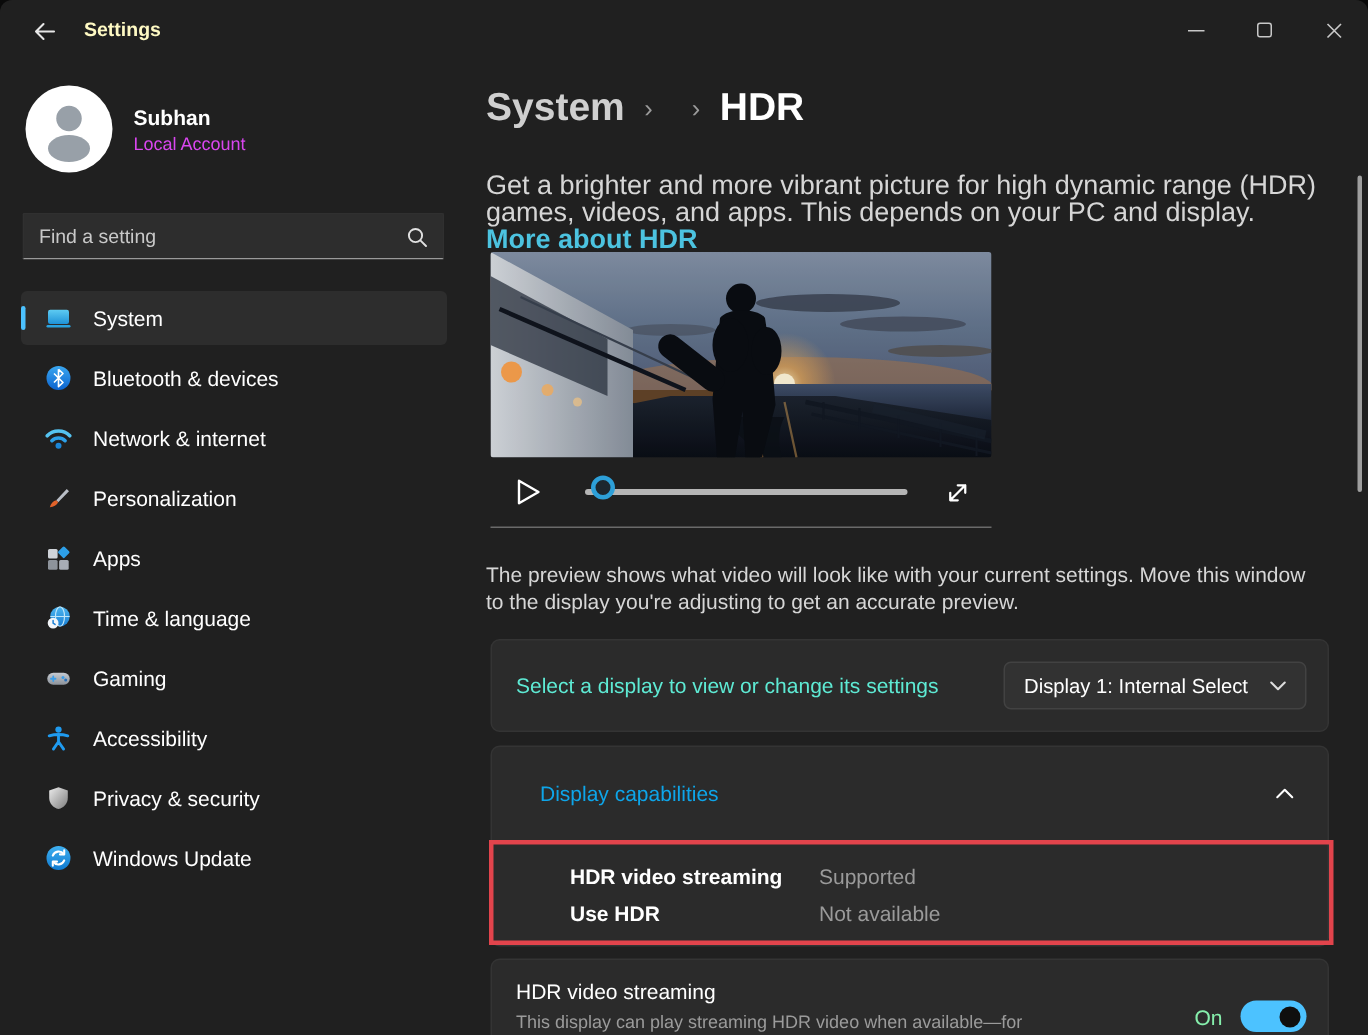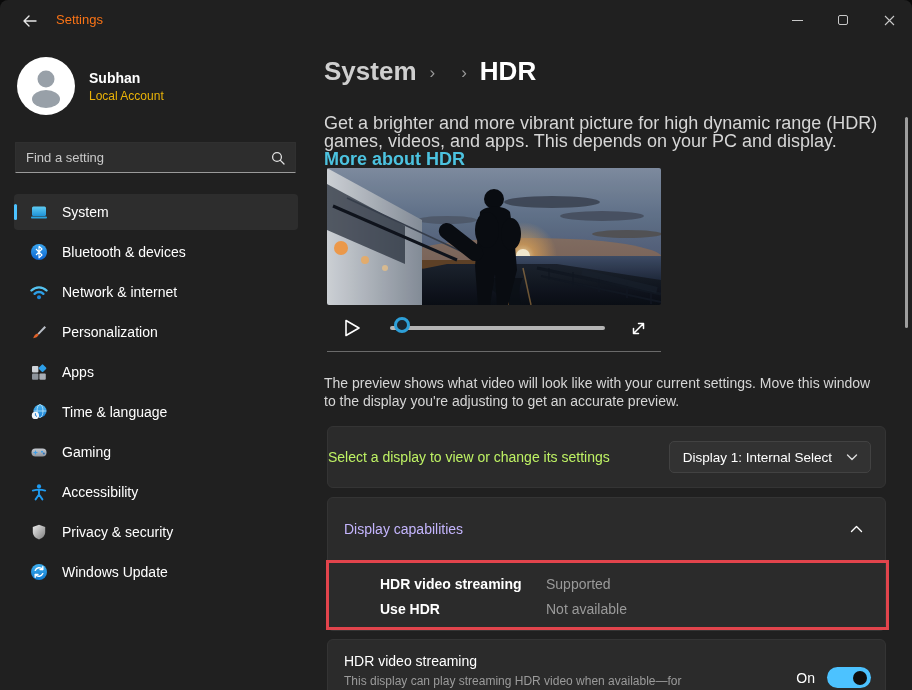--- a/index.html
+++ b/index.html
@@ -2,32 +2,32 @@
 <html><head>
 <meta charset="utf-8">
 <style>
   * { margin:0; padding:0; box-sizing:border-box; }
   html,body { width:912px; height:690px; background:#0a0a0a; font-family:"Liberation Sans", sans-serif; }
   .window { position:relative; width:912px; height:690px; background:#202020; border-radius:8px 8px 0 0; overflow:hidden; color:#fff; }
 
   
   .titlebar { position:absolute; top:0; left:0; right:0; height:40px; }
   .back-btn { position:absolute; left:14px; top:10px; width:30px; height:22px; display:flex; align-items:center; justify-content:center; color:#e8e8e8; font-size:16px; border-radius:4px; cursor:pointer; }
-  .app-title { position:absolute; left:56px; top:12px; font-size:13px; font-weight:400; color:#f97316; }
+  .app-title { position:absolute; left:56px; top:12px; font-size:13px; font-weight:700; color:#fef9c3; }
   .win-controls { position:absolute; right:0; top:0; height:40px; display:flex; }
   .win-btn { width:46px; height:40px; display:flex; align-items:center; justify-content:center; }
   .min-glyph { width:11px; height:1px; background:#c8c8c8; }
   .max-glyph { width:10px; height:10px; border:1px solid #c8c8c8; border-radius:2px; }
 
   
   .sidebar { position:absolute; left:0; top:40px; width:312px; bottom:0; }
   .profile { position:absolute; left:17px; top:17px; display:flex; align-items:center; gap:14px;justify-content:center; }
   .avatar { width:58px; height:58px; border-radius:50%; background:#fff; display:flex; align-items:center; justify-content:center; overflow:hidden; }
   .profile-name { font-size:14px; font-weight:700; color:#fff; margin-bottom:3px; }
-  .profile-type { font-size:12px; color:#eab308; }
+  .profile-type { font-size:12px; color:#d946ef; }
   .searchbox { position:absolute; left:15px; top:102px; width:281px; height:31px; background:#2d2d2d; border:1px solid #303030; border-bottom:1px solid #9a9a9a; border-radius:1px; display:flex; align-items:center; }
   .searchbox input { flex:1; background:transparent; border:none; outline:none; color:#fff; font-size:13px; padding:0 10px; font-family:"Liberation Sans", sans-serif; }
   .searchbox input::placeholder { color:#c9c9c9; }
   .search-icon { margin-right:10px; display:flex; }
   .nav { position:absolute; left:14px; top:154px; width:284px; display:flex; flex-direction:column; gap:4px; }
   .nav-item { position:relative; height:36px; display:flex; align-items:center; gap:14px; padding-left:16px; border-radius:4px; cursor:pointer; }
   .nav-item.selected { background:#2d2d2d; }
   .nav-item.selected::before { content:""; position:absolute; left:0; top:10px; width:3px; height:16px; background:#4cc2ff; border-radius:2px; }
   .nav-label { font-size:14px; color:#fff; }
   .nav-icon { width:18px; height:18px; display:flex; }
@@ -49,40 +49,40 @@
   .slider { position:relative; margin-left:28px; width:215px; height:18px; cursor:pointer; }
   .slider-track { position:absolute; left:0; right:0; top:7px; height:4px; background:#b5b5b5; border-radius:2px; }
   .slider-knob { position:absolute; left:4px; top:-2px; width:16px; height:16px; border-radius:50%; background:#1d262e; border:3px solid #2d9fd8; }
   .expand-btn { margin-left:auto; margin-right:14px; display:flex; cursor:pointer; }
 
   .note { position:absolute; left:12px; top:334px; width:560px; font-size:14px; line-height:18px; color:#d6d6d6; }
 
   
   .card { position:absolute; left:15px; width:559px; background:#2b2b2b; border:1px solid #343434; border-radius:6px; }
   .card-select { top:386px; height:62px; display:flex; align-items:center; }
-  .card-select-label { margin-left:0; font-size:14px; color:#bef264; }
+  .card-select-label { margin-left:16px; font-size:14px; color:#5eead4; }
   .dropdown { margin-left:auto; margin-right:14px; height:32px; background:#323232; border:1px solid #424242; border-radius:5px; display:flex; align-items:center; gap:14px; padding:0 12px 0 13px; cursor:pointer; }
   .dropdown-value { font-size:13.5px; color:#fff; }
 
   .card-capabilities { top:457px; height:134px; }
   .cap-header { height:62px; display:flex; align-items:center; }
-  .cap-title { margin-left:16px; font-size:14px; color:#c4b5fd; }
+  .cap-title { margin-left:32px; font-size:14px; color:#0ea5e9; }
   .cap-chevron { margin-left:auto; margin-right:22px; display:flex; cursor:pointer; }
   .cap-rows { padding:11px 0 0 52px; }
   .cap-row { display:flex; height:25px; align-items:center; }
   .cap-row-label { width:166px; font-size:14px; font-weight:700; color:#fff; }
   .cap-row-value { font-size:14px; color:#9a9a9a; }
   .annotation { position:absolute; left:-2px; right:-4px; top:62px; height:70px; border:3px solid #e2444c; z-index:6; pointer-events:none; }
 
   .card-toggle { top:599px; height:80px; display:flex; }
   .toggle-texts { margin:13px 0 0 16px; }
   .toggle-title { font-size:14px; color:#fff; margin-bottom:5px; }
   .toggle-desc { font-size:12px; color:#9b9b9b; }
   .toggle-right { position:absolute; right:14px; top:27px; display:flex; align-items:center; gap:12px; }
-  .toggle-state { font-size:14px; color:#ffffff; }
+  .toggle-state { font-size:14px; color:#86efac; }
   .switch { position:relative; width:44px; height:21px; background:#4cc2ff; border-radius:11px; cursor:pointer; }
   .switch-knob { position:absolute; right:4px; top:3.5px; width:14px; height:14px; border-radius:50%; background:#0f0f0f; }
 
   .scroll-thumb { position:absolute; right:4px; top:117px; width:3px; height:211px; background:#9e9e9e; border-radius:2px; cursor:pointer; }
 </style>
 </head>
 <body>
 
 <div class="window">
 

